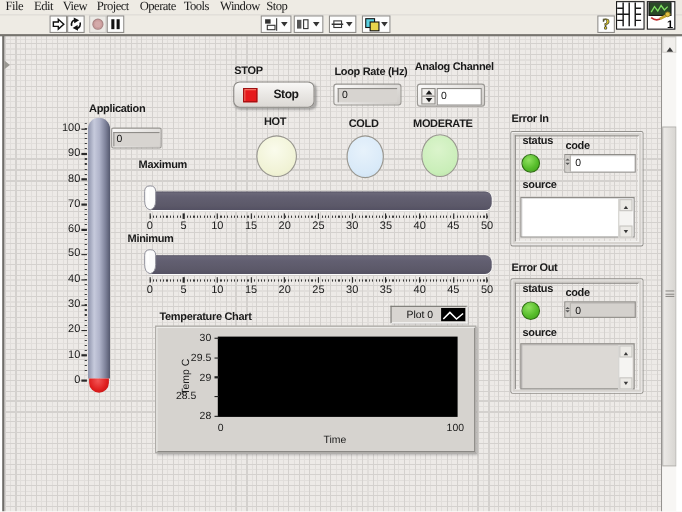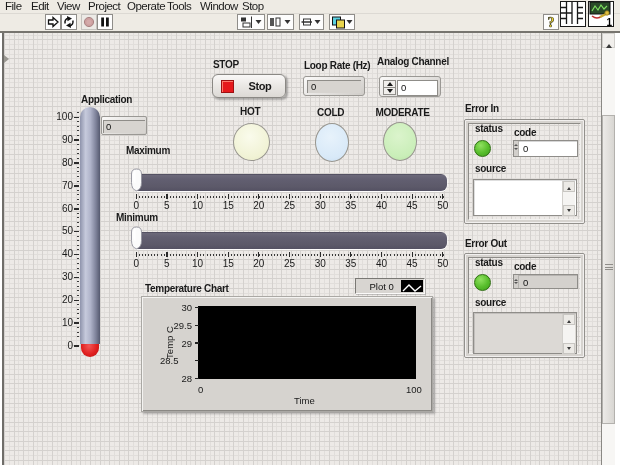--- a/index.html
+++ b/index.html
@@ -1,21 +1,21 @@
 <!DOCTYPE html>
 <html><head><meta charset="utf-8">
 <style>
 * { margin:0; padding:0; box-sizing:border-box; }
 html,body { width:620px; height:465px; overflow:hidden;
   font-family:"Liberation Sans", sans-serif; background:#fff; }
 #page { position:relative; width:620px; height:465px; }
 
 
 #menubar { position:absolute; left:0; top:0; width:620px; height:13px;
-  background:#eeebe4; overflow:hidden; }
+  background:#eeebe4; overflow:hidden;font-family:Liberation Serif, serif; }
 #menubar span { position:absolute; top:0px; font-size:11.5px; color:#1c1c1c;
   letter-spacing:-0.5px; }
 #toolbar { position:absolute; left:0; top:13px; width:620px; height:19px;
   background:#eeebe4; border-top:1px solid #dcd9d3; }
 #tbline { position:absolute; left:0; top:31px; width:620px; height:1.5px;
   background:#77756f; }
 .tbtn { position:absolute; top:14px; height:16px; background:#fdfdfd;
   border:1px solid #8f8d89; }
 .tbtn svg { display:block; }
 #fontbox { position:absolute; left:119px; top:14px; width:116px; height:16px;

